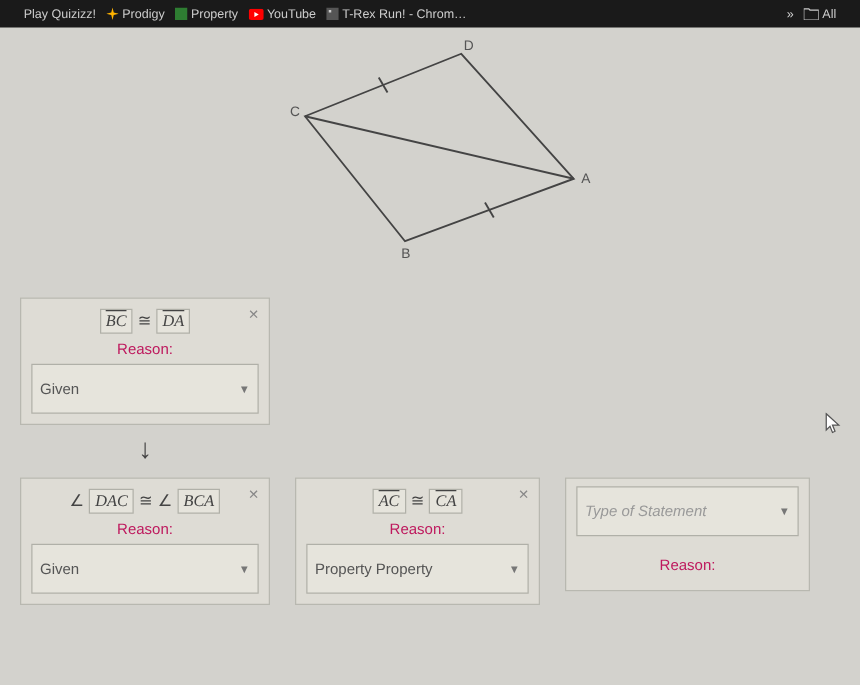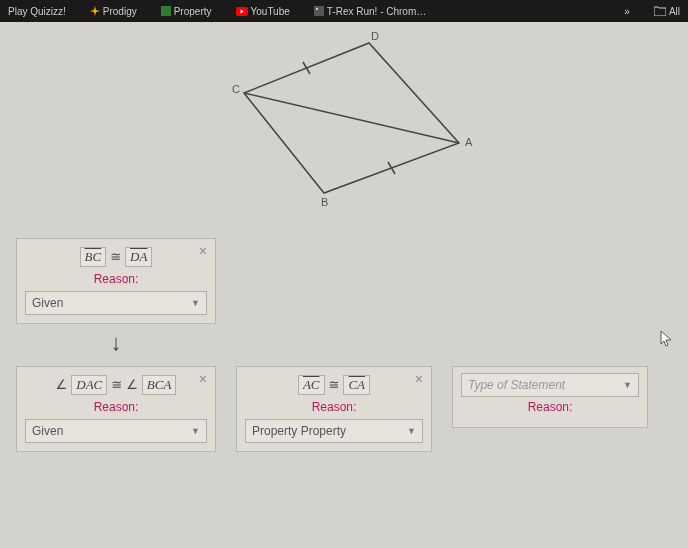--- a/index.html
+++ b/index.html
@@ -1,32 +1,32 @@
 <!DOCTYPE html>
 <html><head>
 <meta charset="utf-8">
 <style>
 *{margin:0;padding:0;box-sizing:border-box}
 body{font-family:"Segoe UI",Arial,sans-serif;background:#d3d2cd;width:688px;height:548px;overflow:hidden;color:#444}
-.taskbar{background:#1a1a1a;height:22px;display:flex;align-items:center;color:#ccc;font-size:10px;padding:0 8px;gap:24px}
+.taskbar{background:#1a1a1a;height:22px;display:flex;align-items:center;color:#ccc;font-size:10px;padding:0 19px;gap:8px}
 .taskbar .item{display:flex;align-items:center;gap:3px;white-space:nowrap}
 .taskbar .sp{flex:1}
 .taskbar svg{display:block}
 .content{padding:0 16px}
 .diagram{display:flex;justify-content:center;padding:6px 0 30px}
 .instr{font-size:13px;color:#3a3a3a;line-height:1.35;margin:0 0 14px}
 .card{border:1px solid #b8b8b0;background:#dedcd5;padding:6px 8px 8px;position:relative;display:flex;flex-direction:column;align-items:center}
 .card .close{position:absolute;top:4px;right:8px;font-size:14px;color:#888;cursor:pointer}
 .stmt{display:flex;align-items:center;gap:4px;margin:2px 0 4px}
 .segbox{display:inline-flex;align-items:center;border:1px solid #b0b0a8;background:#e6e4dc;padding:1px 4px;font-size:13px;font-style:italic;font-family:"Times New Roman",serif;height:20px}
 .overline{text-decoration:overline}
 .angle{font-family:"Times New Roman",serif;font-size:13px}
 .cong{font-family:"Times New Roman",serif;font-size:13px}
 .rlabel{font-size:12px;color:#be185d;margin:1px 0 5px}
-.sel{border:1px solid #b0b0a8;background:#e6e4dc;height:24px;display:flex;align-items:center;justify-content:space-between;padding:0 6px;font-size:12px;color:#555;cursor:pointer;width:100%}
+.sel{border:1px solid #b0b0a8;background:#e6e4dc;height:40px;display:flex;align-items:center;justify-content:space-between;padding:0 6px;font-size:12px;color:#555;cursor:pointer;width:100%}
 .sel .caret{font-size:9px;color:#777}
 .ph{font-style:italic;color:#999}
 .row{display:flex;gap:20px;align-items:flex-start}
 .col{width:200px}
 .col2{width:196px}
 .arrow{display:flex;justify-content:center;margin:6px 0 10px;font-size:22px;color:#444}
 .cursor{position:absolute;right:14px;top:330px}
 </style>
 </head>
 <body>
@@ -146,21 +146,21 @@
         <div class="rlabel">Reason:</div>
         <div class="sel">
           <span>Property Property</span>
             <span class="caret">▼</span>
         </div>
       </div>
     </div>
 
     <div class="col2">
       <div class="card">
-        <div class="sel" style="margin-bottom:2px">
+        <div class="sel" style="margin-bottom:15px">
           <span class="ph">Type of Statement</span>
             <span class="caret">▼</span>
         </div>
         <div class="rlabel">Reason:</div>
       </div>
     </div>
   </div>
 </div>
 
 <svg class="cursor" width="14" height="18">

